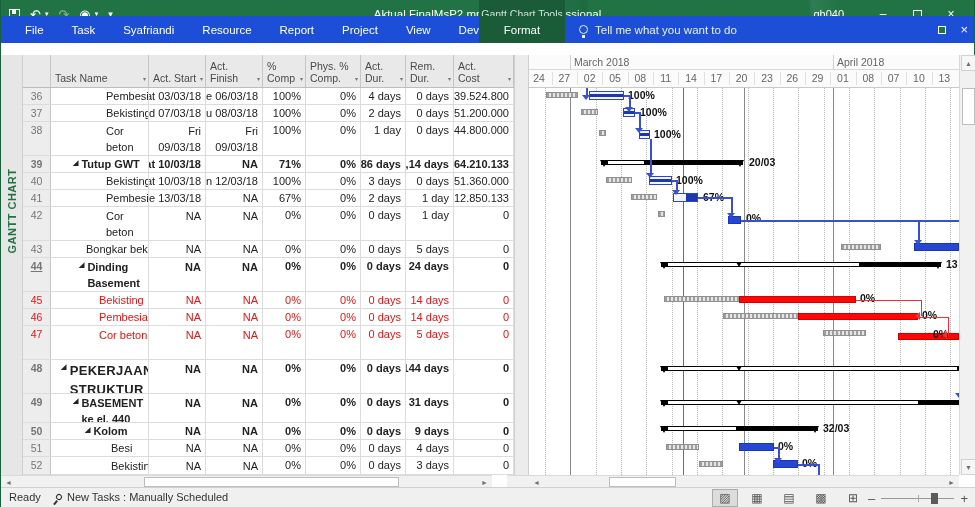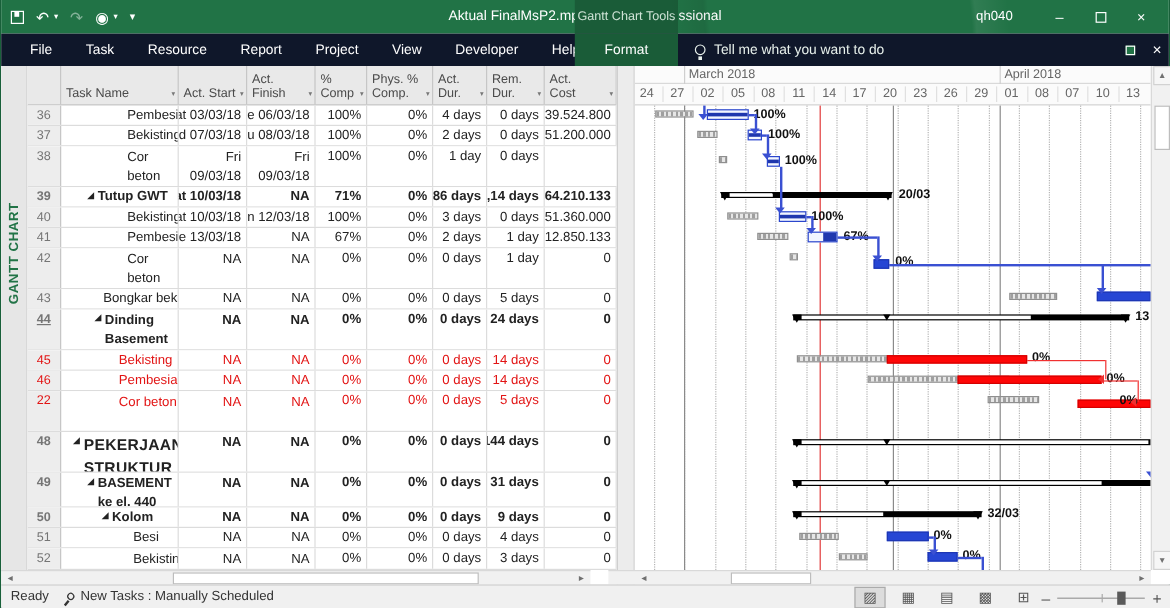--- a/index.html
+++ b/index.html
@@ -25,21 +25,21 @@
     align-items:center; justify-content:center; color:#fff; font-size:11.5px; pointer-events:none; }
   .ctx-label { position:absolute; left:478px; top:0; width:86px; height:28px; background:#1a5c38;
     color:#cfe3d6; font-size:10.5px; display:flex; align-items:center; justify-content:center; }
   .tb-right { position:absolute; right:6px; top:0; height:28px; display:flex; align-items:center; gap:0; color:#fff; }
   .tb-user { font-size:11px; margin-right:22px; }
   .winbtn { width:34px; height:28px; display:flex; align-items:center; justify-content:center;
     color:#fff; font-size:12px; }
   .max-glyph { width:9px; height:9px; border:1px solid #fff; }
 
   
-  .tabsrow { position:absolute; left:0; top:28px; width:100%; height:27px; background:#0f172a; }
+  .tabsrow { position:absolute; left:0; top:16px; width:100%; height:27px; background:#1d4ed8; }
   .tabs { position:absolute; left:10px; top:0; height:27px; display:flex; align-items:center; }
   .tab { color:#fff; font-size:11.5px; padding:0 14px; height:27px; display:flex; align-items:center; white-space:nowrap; }
   .format-tab { position:absolute; left:478px; top:0; width:86px; height:27px; background:#1a5c38;
     color:#fff; font-size:11.5px; display:flex; align-items:center; justify-content:center; }
   .tellme { position:absolute; left:578px; top:0; height:27px; display:flex; align-items:center;
     gap:7px; color:#e8f1ec; font-size:11.5px; }
   .bulb { width:9px; height:9px; border:1.2px solid #e8f1ec; border-radius:50%; position:relative; }
   .bulb::after { content:""; position:absolute; left:2.2px; top:8.5px; width:2.5px; height:3px; background:#e8f1ec; }
   .ribbon-right { position:absolute; right:6px; top:0; height:27px; display:flex; align-items:center; gap:14px; color:#fff; }
   .restore-glyph { width:8px; height:8px; border:1px solid #fff; position:relative; background:#217346; }
@@ -164,20 +164,21 @@
           <span class="max-glyph"></span>
         </span>
       <span class="winbtn">×</span>
     </div>
   </div>
 
   <div class="tabsrow">
     <div class="tabs" id="tabs">
         <div class="tab">File</div>
         <div class="tab">Task</div>
+        <div class="tab">Syafriandi</div>
         <div class="tab">Resource</div>
         <div class="tab">Report</div>
         <div class="tab">Project</div>
         <div class="tab">View</div>
         <div class="tab">Developer</div>
         <div class="tab">Help</div>
       </div>
     <div class="format-tab">Format</div>
     <div class="tellme">
       <span class="bulb"></span>
@@ -283,20 +284,23 @@
             </div>
             <div class="tcell right" style="width: 55px;">
               <span class="nowrap">0%</span>
             </div>
             <div class="tcell right" style="width: 45px;">
               <span class="nowrap">1 day</span>
             </div>
             <div class="tcell right" style="width: 48px;">
               <span class="nowrap">0 days</span>
             </div>
+            <div class="tcell right" style="width: 60px;">
+              <span class="nowrap">44.800.000</span>
+            </div>
           </div>
           <div class="trow bold" style="height: 17px;">
             <div class="tcell num" style="width: 28px;">39</div>
             <div class="tcell left" style="width: 98px; padding-left: 22px;">
               <span class="tri-glyph">◢</span>
               <span class="nowrap">Tutup GWT</span>
             </div>
             <div class="tcell right" style="width: 57px;">
               <span class="nowrap">Sat 10/03/18</span>
             </div>
@@ -503,21 +507,21 @@
               <span class="nowrap">0 days</span>
             </div>
             <div class="tcell right" style="width: 48px;">
               <span class="nowrap">14 days</span>
             </div>
             <div class="tcell right" style="width: 60px;">
               <span class="nowrap">0</span>
             </div>
           </div>
           <div class="trow red" style="height: 34px;">
-            <div class="tcell num" style="width: 28px;">22</div>
+            <div class="tcell num" style="width: 28px;">47</div>
             <div class="tcell left" style="width: 98px; padding-left: 48px;">
               <span class="wrap line2">Cor beton</span>
             </div>
             <div class="tcell right" style="width: 57px;">
               <span class="wrap line2">NA</span>
             </div>
             <div class="tcell right" style="width: 57px;">
               <span class="wrap line2">NA</span>
             </div>
             <div class="tcell right" style="width: 43px;">

